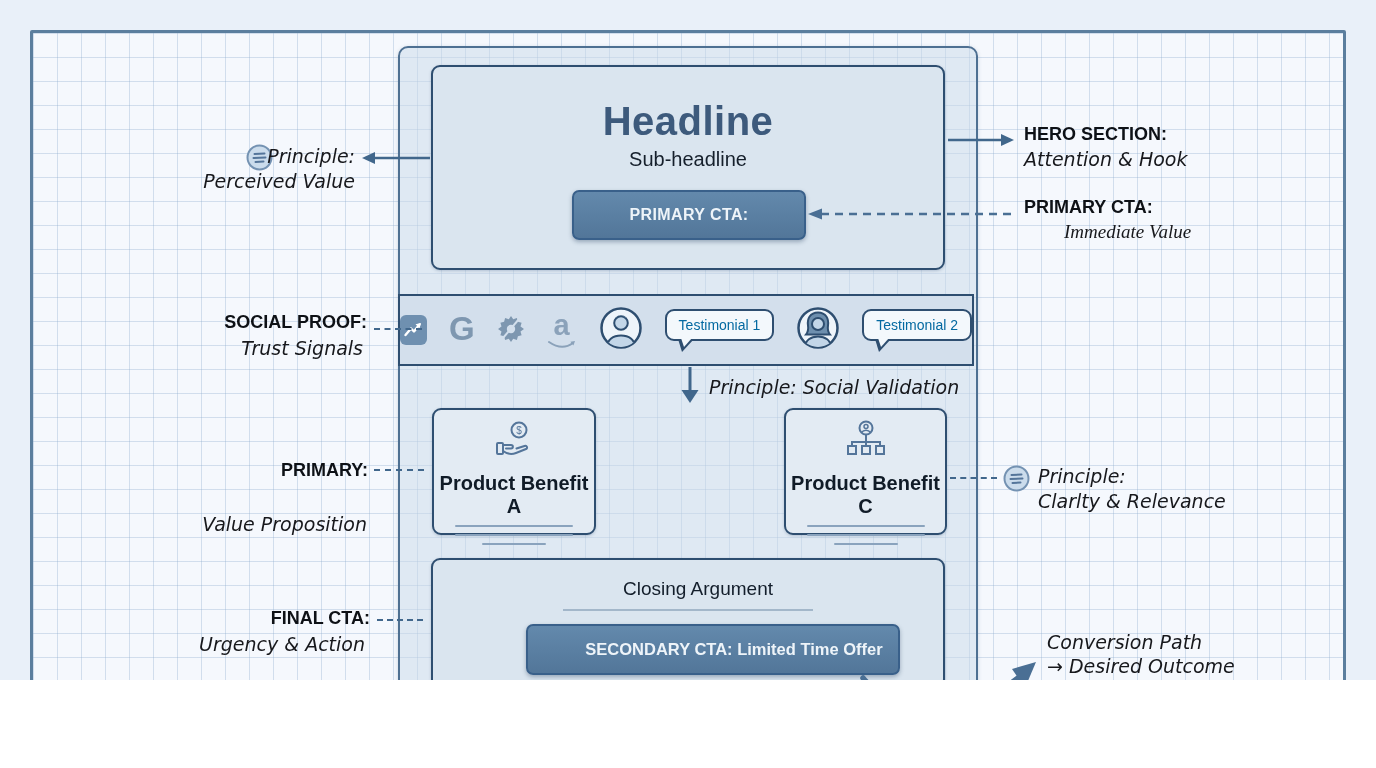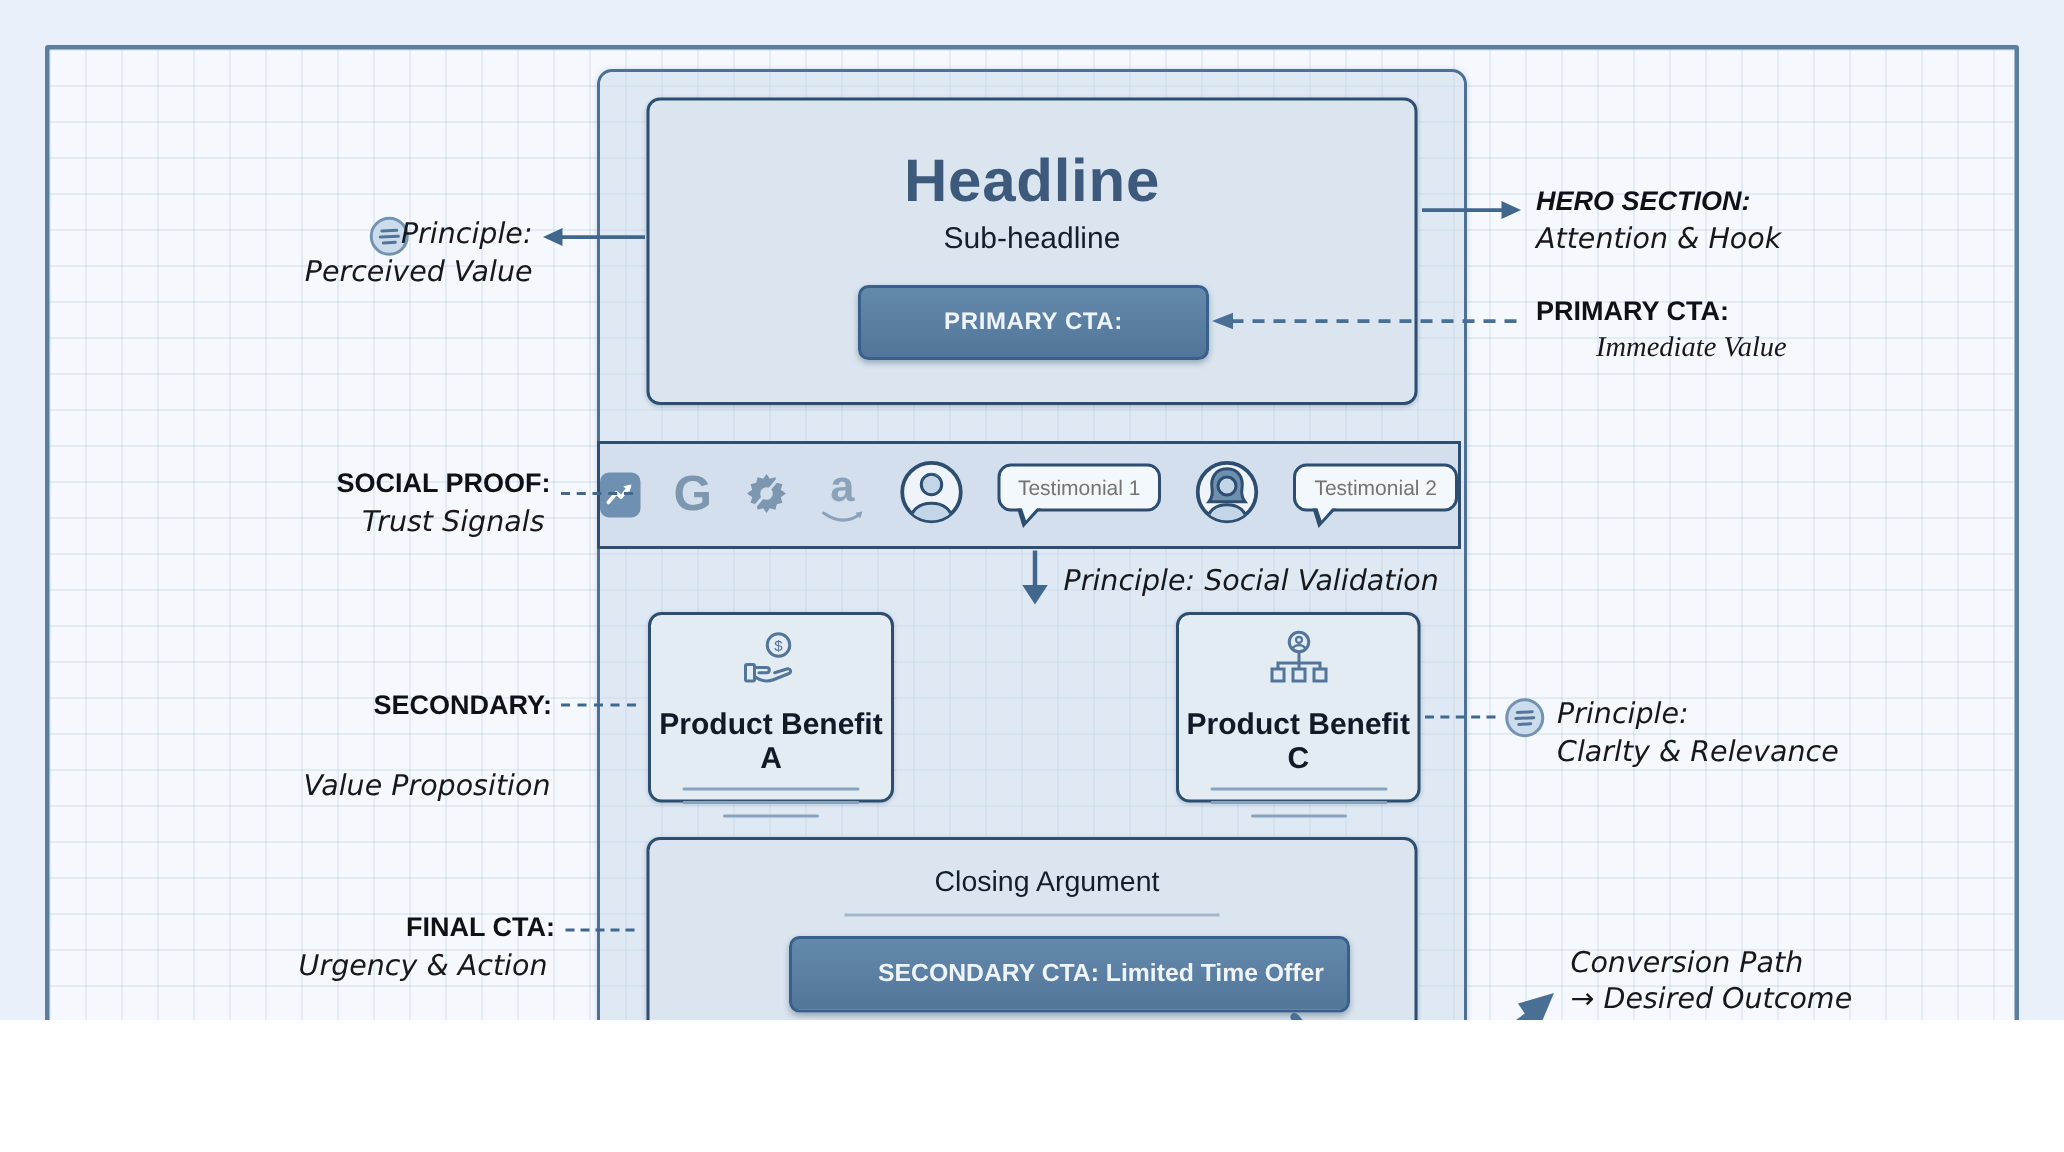--- a/index.html
+++ b/index.html
@@ -29,21 +29,21 @@
   
   .strip{position:absolute;left:398px;top:294px;width:572px;height:68px;
          border:2px solid #2e4e70;background:#d3dfec;display:flex;align-items:center;
          justify-content:center;gap:22px;}
   .logo-badge{width:30px;height:30px;border-radius:6px;background:#6f90b0;
               display:flex;align-items:center;justify-content:center;}
   .logo-g{font-size:33px;font-weight:700;color:#7e97b0;line-height:1;margin-top:-4px;}
   .logo-amazon{display:flex;flex-direction:column;align-items:center;line-height:1;}
   .logo-amazon .a{font-size:29px;font-weight:700;color:#8ba2ba;}
   .bubble{position:relative;background:#f3f8fc;border:2px solid #2e4e70;border-radius:9px;
-          padding:6px 12px;font-size:14px;color:#737373;white-space:nowrap;margin-bottom:10px;}
+          padding:6px 12px;font-size:14px;color:#0369a1;white-space:nowrap;margin-bottom:10px;}
   .bubble::before{content:"";position:absolute;left:11px;bottom:-13px;width:0;height:0;
           border-style:solid;border-width:13px 12px 0 4px;
           border-color:#2e4e70 transparent transparent transparent;}
   .bubble::after{content:"";position:absolute;left:14px;bottom:-8px;width:0;height:0;
           border-style:solid;border-width:9px 8px 0 3px;
           border-color:#f3f8fc transparent transparent transparent;}
   
   .card{position:absolute;top:408px;height:123px;border:2px solid #2e4e70;border-radius:9px;
         background:#e3ebf3;box-shadow:0 1px 3px rgba(40,70,110,.25);text-align:center;}
   .card .icon{margin-top:10px;height:40px;}
@@ -193,33 +193,33 @@
   <span class="hand" style="right:1021px;top:170px;">Perceived Value</span>
   <svg class="arrow-svg" style="left:360px;top:149px;" width="72" height="18">
     <line x1="70" y1="9" x2="10" y2="9" stroke="#41678c" stroke-width="2.5"></line>
     <polygon points="2,9 15,3 15,15" fill="#41678c"></polygon>
   </svg>
 
   <span class="caps" style="right:1009px;top:312px;">SOCIAL PROOF:</span>
   <span class="hand" style="right:1013px;top:337px;">Trust Signals</span>
   <div class="dash" style="left:374px;top:328px;width:48px;"></div>
 
-  <span class="caps" style="right:1008px;top:460px;">SECONDARY:</span>
+  <span class="caps" style="right:1008px;top:460px;">PRIMARY:</span>
   <span class="hand" style="right:1009px;top:513px;">Value Proposition</span>
   <div class="dash" style="left:374px;top:469px;width:50px;"></div>
 
   <span class="caps" style="right:1006px;top:608px;">FINAL CTA:</span>
   <span class="hand" style="right:1011px;top:633px;">Urgency &amp; Action</span>
   <div class="dash" style="left:377px;top:619px;width:46px;"></div>
 
   <svg class="arrow-svg" style="left:946px;top:131px;" width="72" height="18">
     <line x1="2" y1="9" x2="60" y2="9" stroke="#41678c" stroke-width="2.5"></line>
     <polygon points="68,9 55,3 55,15" fill="#41678c"></polygon>
   </svg>
-  <span class="caps" style="left:1024px;top:124px;font-style:italic;">HERO SECTION:</span>
+  <span class="caps" style="left:1024px;top:124px;">HERO SECTION:</span>
   <span class="hand" style="left:1024px;top:148px;">Attention &amp; Hook</span>
 
   <svg class="arrow-svg" style="left:806px;top:205px;" width="210" height="18">
     <line x1="205" y1="9" x2="14" y2="9" stroke="#4a6f94" stroke-width="2.5" stroke-dasharray="8 6"></line>
     <polygon points="2,9 16,3.5 16,14.5" fill="#4a6f94"></polygon>
   </svg>
   <span class="caps" style="left:1024px;top:197px;">PRIMARY CTA:</span>
   <span class="hand" style="left:1064px;top:221px;font-family:Liberation Serif, serif;">Immediate Value</span>
 
   <span class="note-icon" style="left:1003px;top:465px;">

